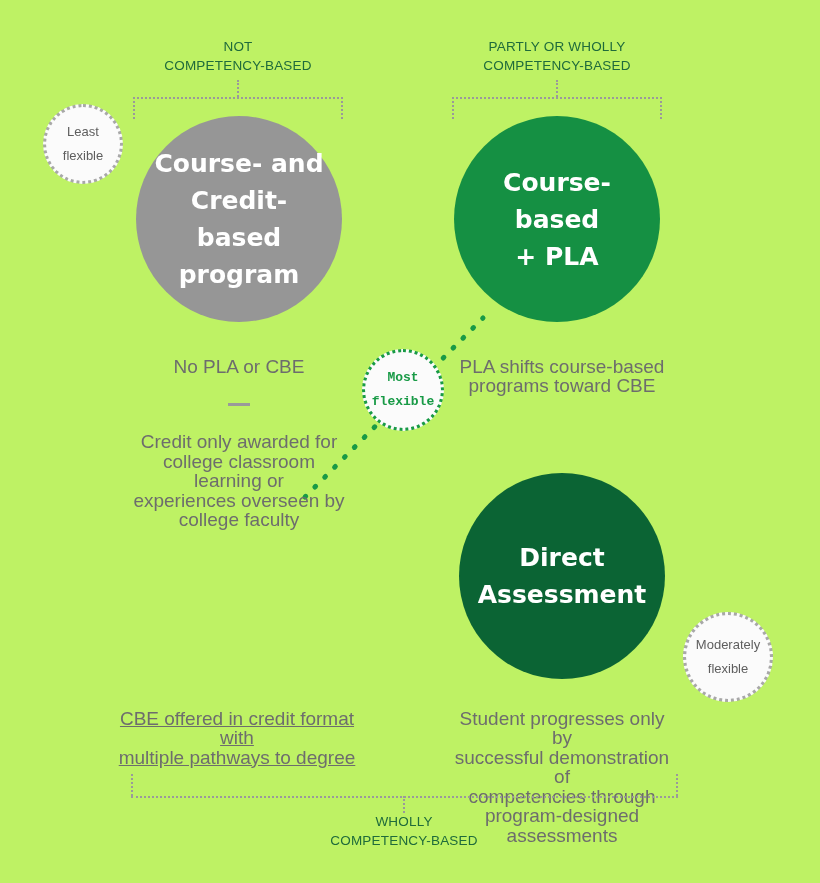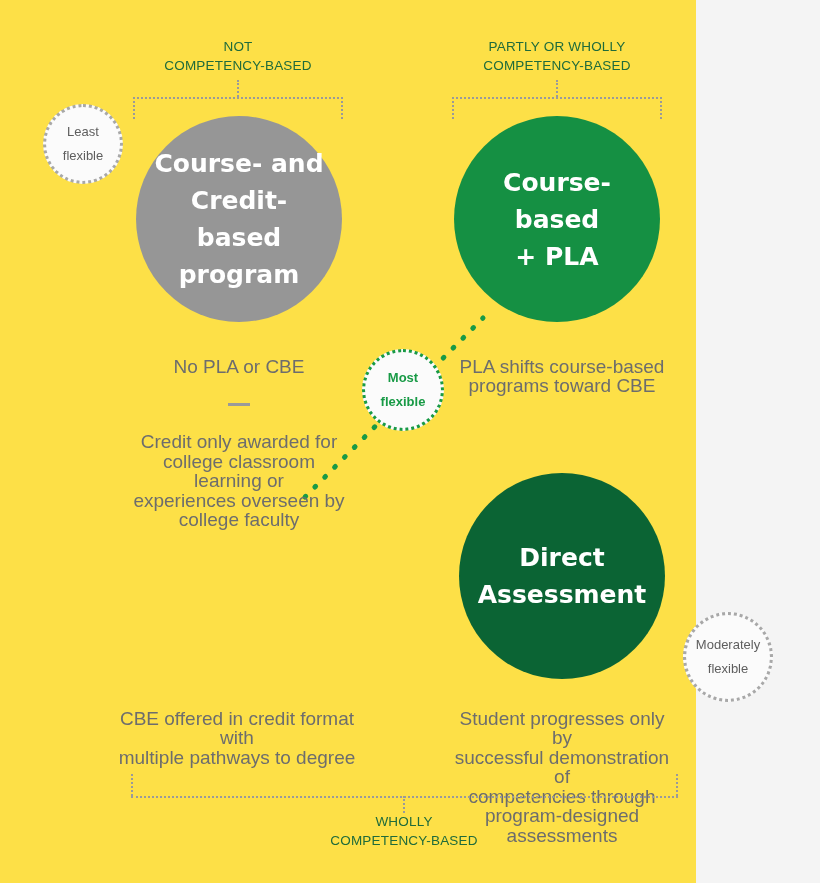--- a/index.html
+++ b/index.html
@@ -8,23 +8,23 @@
   }
   body {
     width: 820px;
     height: 883px;
     background: #f4f4f4;
     font-family: "DejaVu Sans", sans-serif;
     overflow: hidden;
   }
   #diagram {
     position: relative;
-    width: 696px;
+    width: 820px;
     height: 883px;
-    background: #fde047;
+    background: #bef264;
   }
 
   
   .section-label {
     position: absolute;
     text-align: center;
     color: #1f6b3b;
     font-family: "Liberation Sans", sans-serif;
     font-size: 13.5px;
     line-height: 19px;
@@ -121,20 +121,21 @@
     background: #fbfbfb;
   }
   .badge.gray {
     border: 3px dotted #a8a8a8;
     color: #5e5e5e;
   }
   .badge.green {
     border: 3px dotted #189a46;
     color: #189a46;
     font-weight: bold;
+    font-family: Liberation Mono, monospace;
   }
 
   
   .connector {
     position: absolute;
     left: 0;
     top: 0;
     width: 820px;
     height: 883px;
     pointer-events: none;
@@ -191,21 +192,21 @@
 college classroom learning or
 experiences overseen by
 college faculty</span>
   </div>
 
   <div class="caption" style="left:452px; top:337px; width:220px;">
     <span class="body">PLA shifts course-based
 programs toward CBE</span>
   </div>
 
-  <div class="caption" style="left:110px; top:689px; width:254px;">
+  <div class="caption" style="left:110px; top:689px; width:254px;text-decoration:underline;">
     <span class="body">CBE offered in credit format with
 multiple pathways to degree</span>
   </div>
 
   <div class="caption" style="left:447px; top:689px; width:230px;">
     <span class="body">Student progresses only by
 successful demonstration of
 competencies through
 program-designed assessments</span>
   </div>

